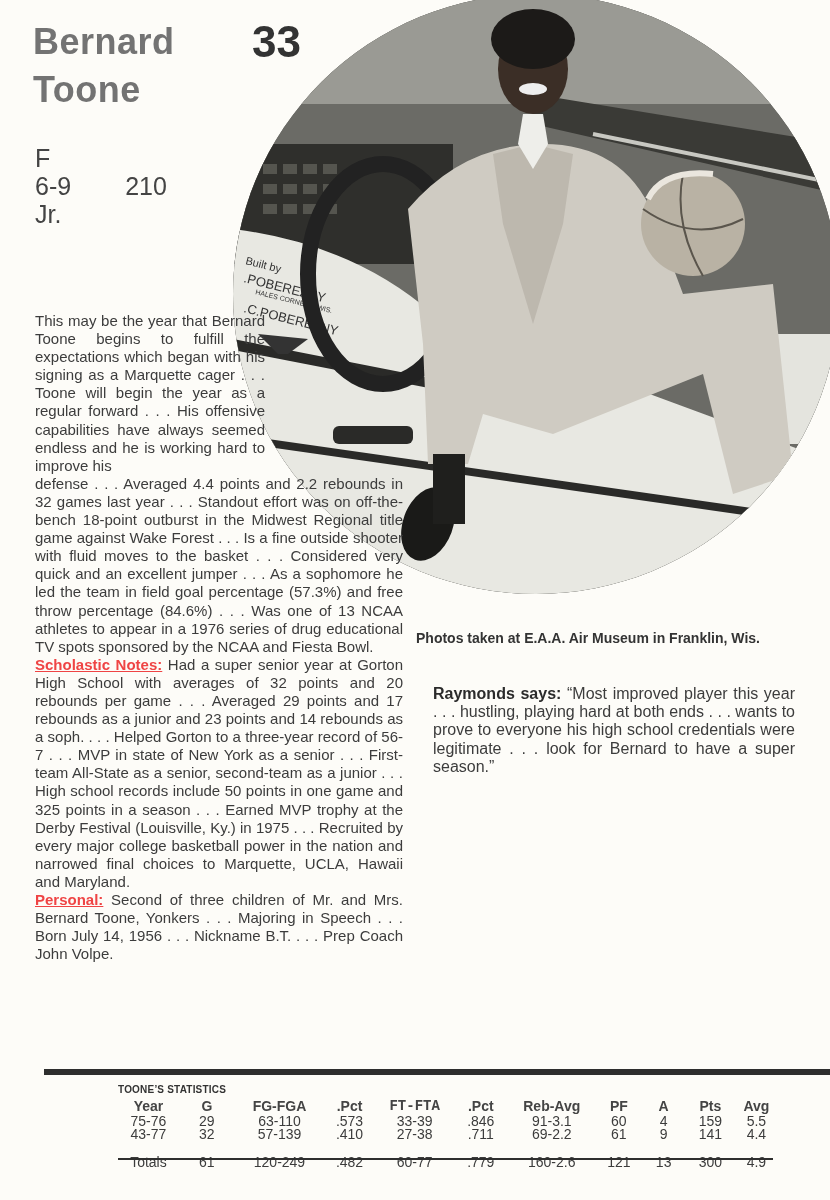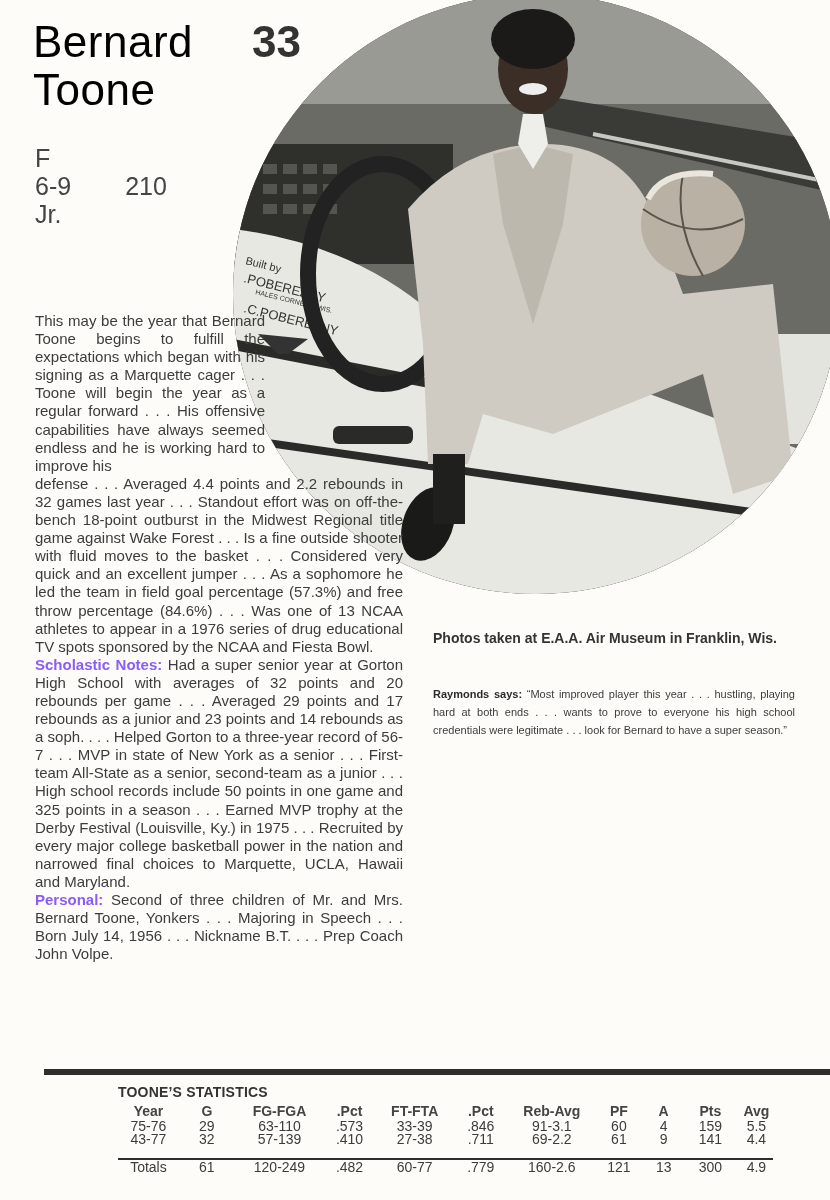--- a/index.html
+++ b/index.html
@@ -4,22 +4,22 @@
   <style>
     html, body { margin: 0; padding: 0; }
     body {
       width: 830px; height: 1200px; overflow: hidden; position: relative;
       background: #fdfcf8;
       font-family: "Liberation Sans", sans-serif;
       color: #3a3a3a;
     }
     .name-block { position: absolute; left: 33px; top: 18px; }
     .player-name {
-      font-family: "Liberation Sans", sans-serif; font-weight: normal;
-      font-size: 44px; line-height: 48px; color: #000000; letter-spacing: 0.5px;
+      font-family: "Liberation Sans", sans-serif; font-weight: bold;
+      font-size: 36px; line-height: 48px; color: #737373; letter-spacing: 0.5px;
     }
     .name-line { display: block; }
     .jersey { position: absolute; left: 252px; top: 18px; font-weight: bold; font-size: 44px; line-height: 48px; color: #333; }
     .bio { position: absolute; left: 35px; top: 144px; font-size: 25px; line-height: 28px; color: #444; }
     .bio .row { display: block; }
     .bio .weight { margin-left: 54px; }
 
     
     .photo {
       position: absolute; left: 233px; top: -6px; width: 606px; height: 600px;
@@ -27,43 +27,43 @@
       background: radial-gradient(circle at 45% 35%, #8a8a86 0%, #5e5e5a 45%, #3e3e3a 100%);
     }
     .photo svg { position: absolute; left: 0; top: 0; width: 100%; height: 100%; }
 
     .body-text {
       position: absolute; left: 35px; top: 312px; width: 368px;
       font-size: 15px; line-height: 18.1px; color: #3c3c3c; text-align: justify;
     }
     .body-text p { margin: 0; }
     .body-text .wrap-narrow { width: 230px; }
-    .body-text b { color: #8b5cf6; }
+    .body-text b { color: #ef4444; text-decoration: underline; }
 
     .caption {
-      position: absolute; left: 433px; top: 630px; font-size: 14px;
+      position: absolute; left: 416px; top: 630px; font-size: 14px;
       font-weight: bold; color: #333; white-space: nowrap;
     }
     .quote {
       position: absolute; left: 433px; top: 685px; width: 362px;
-      font-size: 11px; line-height: 18.2px; color: #3c3c3c; text-align: justify;
+      font-size: 16px; line-height: 18.2px; color: #3c3c3c; text-align: justify;
     }
     .quote b { color: #2b2b2b; }
 
     .rule-thick { position: absolute; left: 44px; top: 1069px; width: 786px; height: 6px; background: #2e2e2e; }
 
     .stats { position: absolute; left: 118px; top: 1084px; width: 660px; }
-    .stats-title { font-weight: bold; font-size: 14px; color: #333; letter-spacing: 0.2px; margin-left: 0; }
+    .stats-title { font-weight: bold; font-size: 10px; color: #333; letter-spacing: 0.2px; margin-left: 0; }
     table.stat-table { border-collapse: collapse; font-size: 14px; color: #3c3c3c; margin-top: 2px; }
     table.stat-table th { font-weight: bold; color: #444; padding: 0; height: 18px; }
     table.stat-table td { padding: 0; height: 13px; line-height: 13px; text-align: center; }
     table.stat-table tr.totals td { padding-top: 12px; height: 18px; }
     .totals-rule { position: absolute; left: 0; top: 74px; width: 655px; height: 2px; background: #2e2e2e; }
     .c0 { width: 62px; } .c1 { width: 58px; } .c2 { width: 92px; margin-top: 36px; } .c3 { width: 52px; }
-    .c4 { width: 82px; } .c5 { width: 54px; } .c6 { width: 92px; } .c7 { width: 46px; margin-top: 28px; }
+    .c4 { width: 82px; font-family: Liberation Mono, monospace; } .c5 { width: 54px; } .c6 { width: 92px; } .c7 { width: 46px; margin-top: 28px; }
     .c8 { width: 46px; } .c9 { width: 50px; } .c10 { width: 44px; margin-top: 44px; }
   </style>
 </head>
 <body>
 
 <div>
   <div class="name-block player-name">
     <span class="name-line">Bernard</span>
     <span class="name-line">Toone</span>
   </div>

